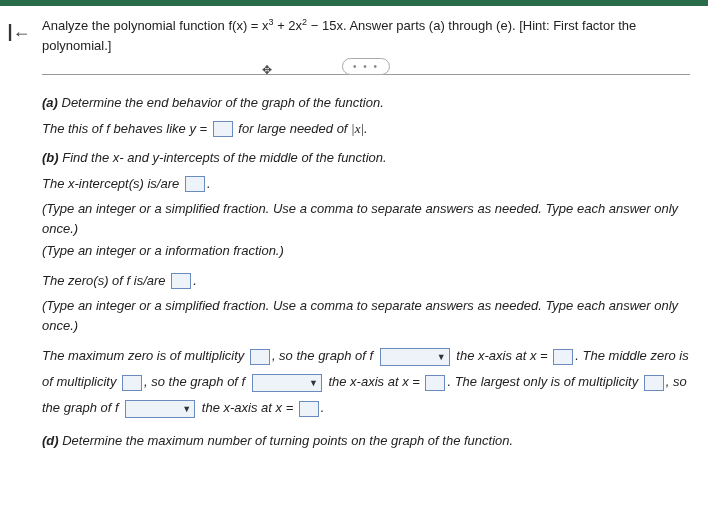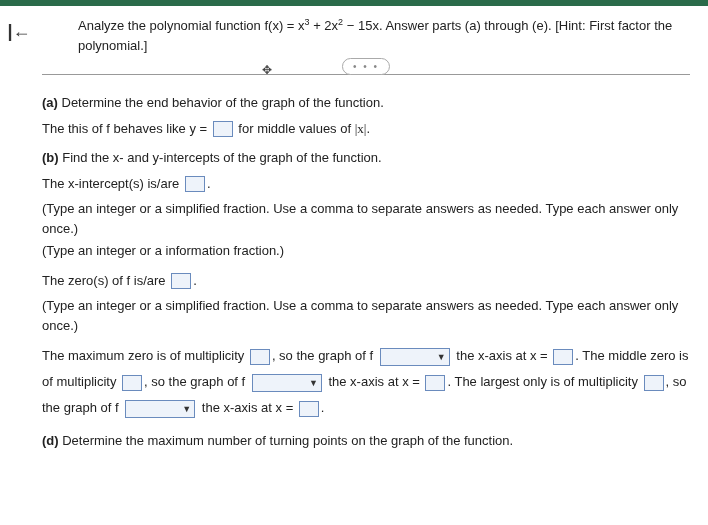--- a/index.html
+++ b/index.html
@@ -36,21 +36,20 @@
     font-weight: bold;
     cursor: pointer;
   }
   .content {
     flex: 1;
     padding: 10px 18px 10px 4px;
     overflow: hidden;
   }
   .prompt {
     margin-bottom: 10px;
-    margin-left: 36px;
   }
   .divider-row {
     position: relative;
     height: 18px;
     margin: 6px 0 10px 0;
     display: flex;
     align-items: center;
   }
   .divider-line {
     border-top: 1px solid #999;
@@ -75,22 +74,22 @@
     background: #fff;
     font-size: 10px;
     letter-spacing: 2px;
     color: #888;
     cursor: pointer;
   }
   .part {
     margin-bottom: 10px;
   }
   .part-label { font-weight: bold; }
-  .sentence { margin: 6px 0; }
-  .instr { margin-top: 3px; }
+  .sentence { margin: 6px 0; font-style: italic; }
+  .instr { margin-top: 3px; font-style: italic; }
   .input-box {
     display: inline-block;
     width: 20px;
     height: 16px;
     border: 1px solid #6a8bbd;
     background: #eef3fa;
     vertical-align: middle;
     margin: 0 2px;
   }
   .dropdown {
@@ -131,27 +130,27 @@
       <div class="divider-line"></div>
       <span class="divider-handle">✥</span>
       <span class="divider-pill">• • •</span>
     </div>
 
     <div class="part">
       <div class="sentence">
         <span class="part-label">(a)</span><span> Determine the end behavior of the graph of the function.</span>
       </div>
       <div class="sentence">
-        <span>The this of f behaves like y = </span><span class="input-box"></span><span> for middle values of </span><span class="abs">|x|</span><span>.</span>
+        <span>The this of f behaves like y = </span><span class="input-box"></span><span> for large needed of </span><span class="abs">|x|</span><span>.</span>
       </div>
     </div>
 
     <div class="part">
       <div class="sentence">
-        <span class="part-label">(b)</span><span> Find the x- and y-intercepts of the graph of the function.</span>
+        <span class="part-label">(b)</span><span> Find the x- and y-intercepts of the middle of the function.</span>
       </div>
       <div class="sentence">
         <span>The x-intercept(s) is/are </span><span class="input-box"></span><span>.</span>
       </div>
       <div class="instr">(Type an integer or a simplified fraction. Use a comma to separate answers as needed. Type each answer only once.)</div>
       <div class="instr">(Type an integer or a information fraction.)</div>
     </div>
 
     <div class="part">
       <div class="sentence" style="margin-top:10px">

